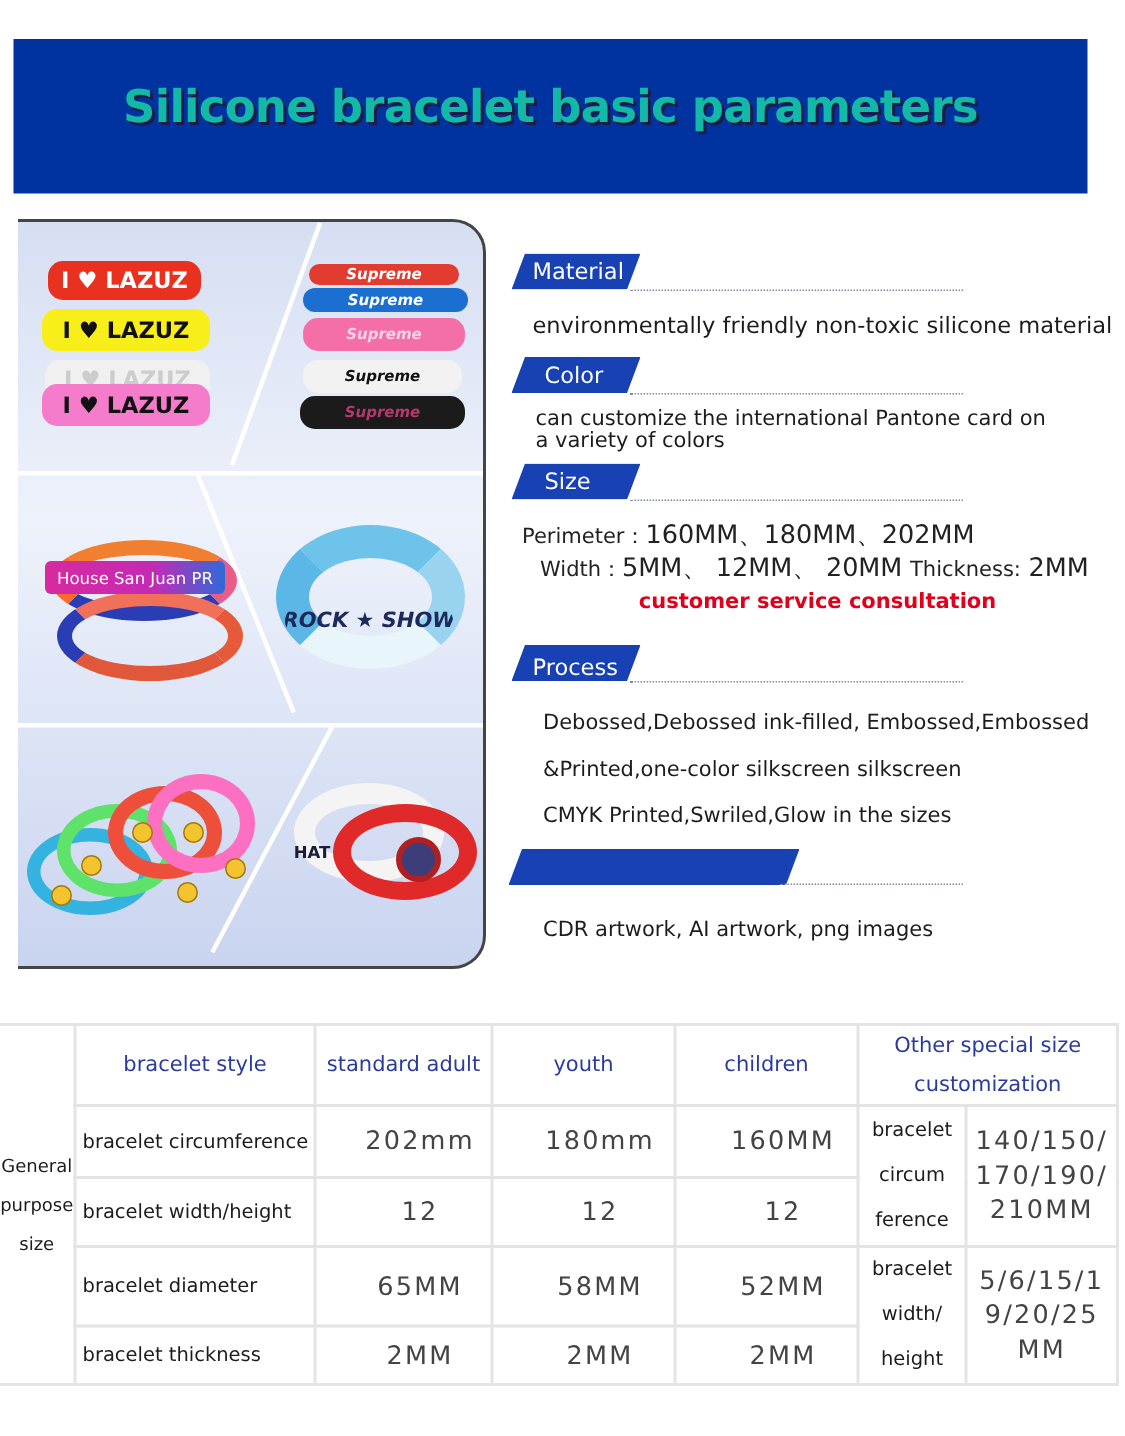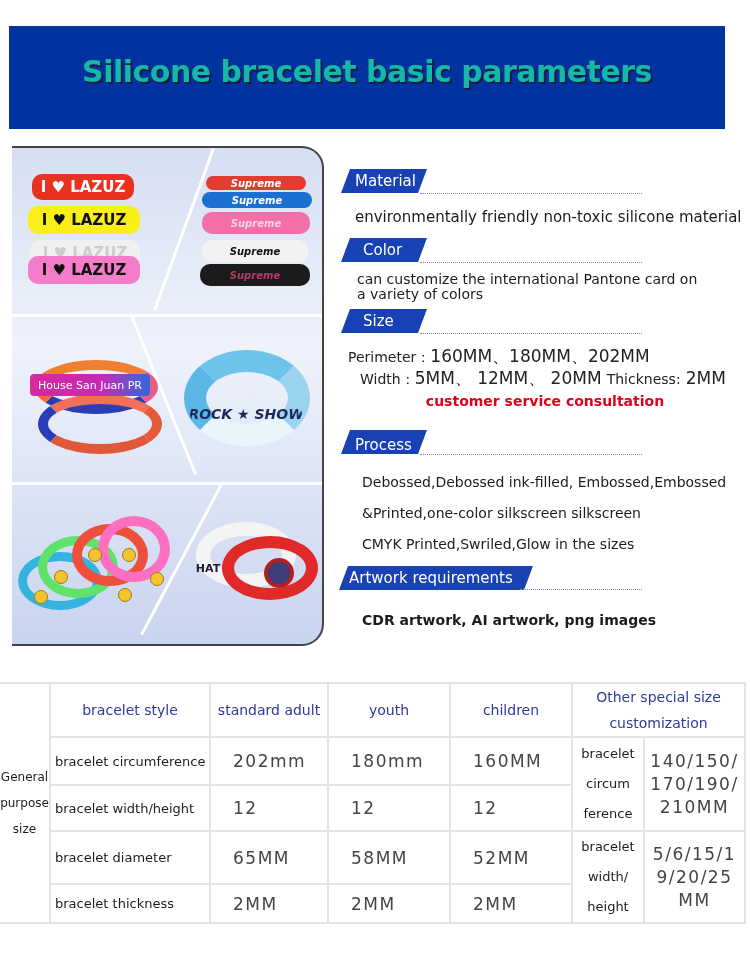--- a/index.html
+++ b/index.html
@@ -80,21 +80,21 @@
   
   table.params {
     position: absolute; left: 0; top: 682px; width: 746px; border-collapse: collapse;
     font-family: "DejaVu Sans", sans-serif;
   }
   table.params td {
     border: 2px solid #e4e4e4; text-align: center; vertical-align: middle; color: #1c1c1c;
   }
   table.params td.head { color: #2a3b9c; font-size: 14px; height: 46px; }
   table.params td.label { font-size: 13px; text-align: left; padding-left: 4px; }
-  table.params td.val { font-size: 17px; letter-spacing: 1.5px; color: #444; text-align: left; padding-left: 22px; }
+  table.params td.val { font-size: 17px; letter-spacing: 1.5px; color: #444; text-align: center; padding-left: 22px; }
   table.params td.group { font-size: 12px; line-height: 26px; width: 50px; }
   table.params td.small-lbl { font-size: 13px; line-height: 30px; }
   table.params td.special { font-size: 17px; letter-spacing: 1.5px; color: #444; line-height: 23px; }
 </style>
 </head>
 <body>
 
 <div class="banner">
   <div class="banner-title">Silicone bracelet basic parameters</div>
 </div>
@@ -219,24 +219,23 @@
   <div class="tag-bg" style="width:86px;"></div>
   <span class="tag-label">Process</span>
 </div>
 <div class="dotted-line" style="left:420px; top:454px; width:222px;"></div>
 <div class="spec-text" style="left:362px; top:474px;">Debossed,Debossed ink-filled, Embossed,Embossed</div>
 <div class="spec-text" style="left:362px; top:505px;">&amp;Printed,one-color silkscreen silkscreen</div>
 <div class="spec-text" style="left:362px; top:536px;">CMYK Printed,Swriled,Glow in the sizes</div>
 
 <div class="spec-tag" style="left:339px; top:566px;">
   <div class="tag-bg" style="width:194px;"></div>
-  <span class="tag-label" style="padding-left:10px;">Artwork requirements</span>
 </div>
 <div class="dotted-line" style="left:520px; top:589px; width:122px;"></div>
-<div class="spec-text" style="left:362px; top:612px;font-weight:bold;">CDR artwork, AI artwork, png images</div>
+<div class="spec-text" style="left:362px; top:612px;">CDR artwork, AI artwork, png images</div>
 
 <table class="params">
   <tbody>
       <tr>
     <td class="group" rowspan="5" style="border-left:none;">
       <div>General</div>
       <div>purpose</div>
       <div>size</div>
     </td>
     <td class="head" style="width:160px;">bracelet style</td>

